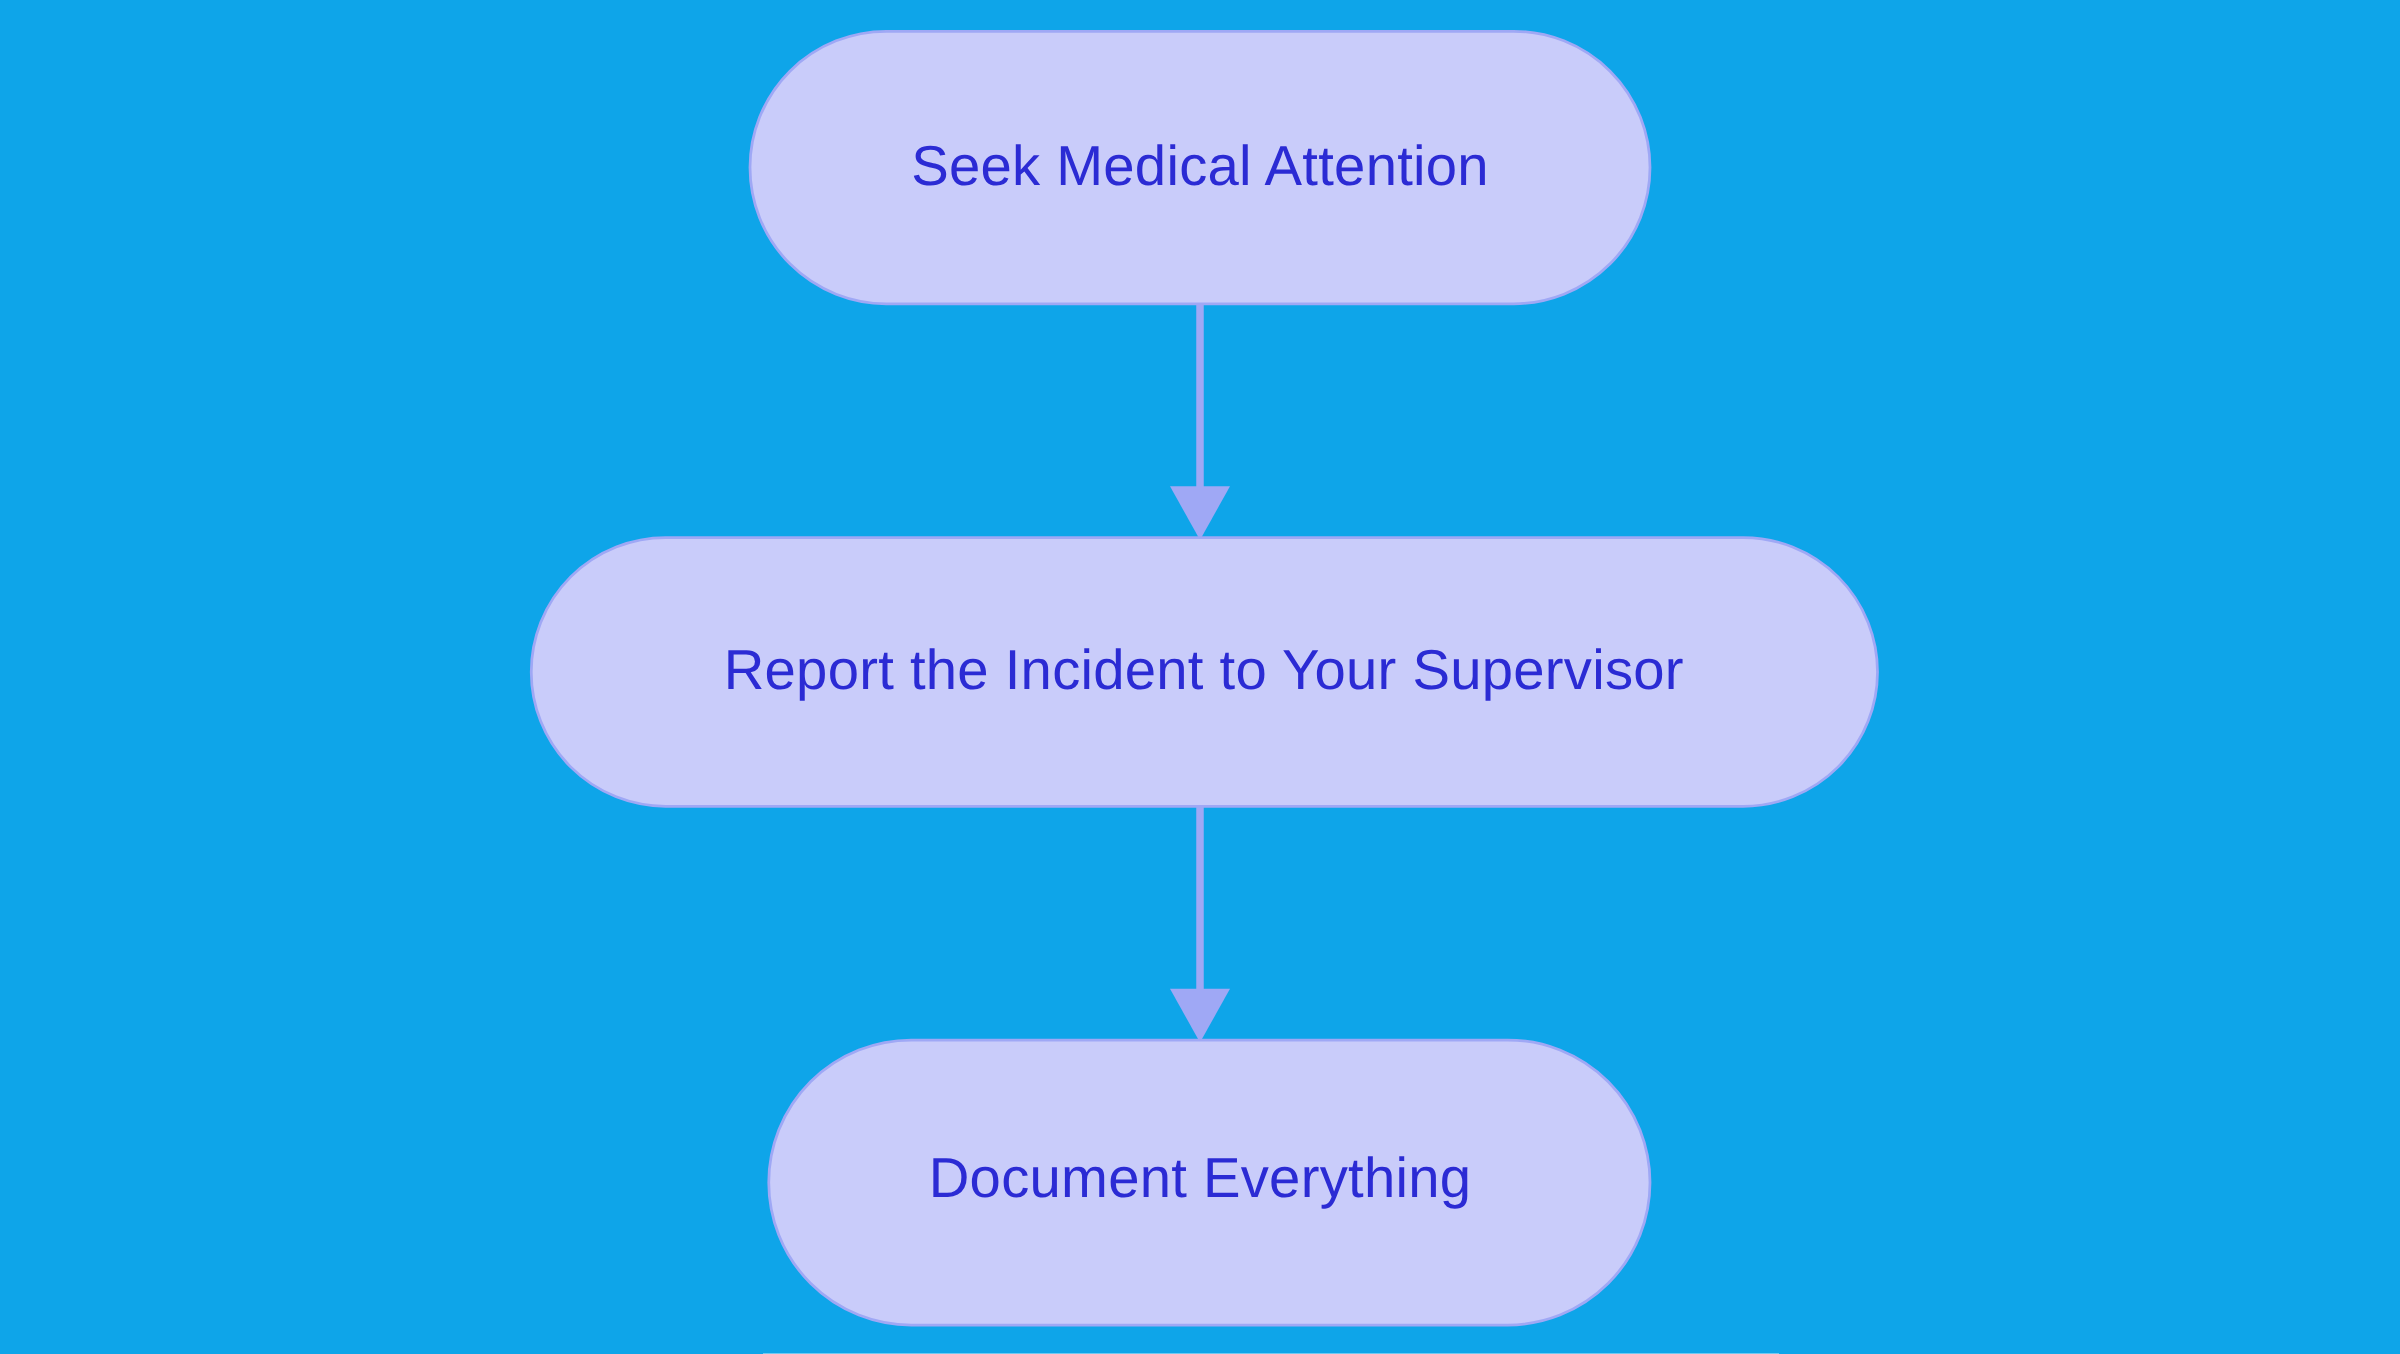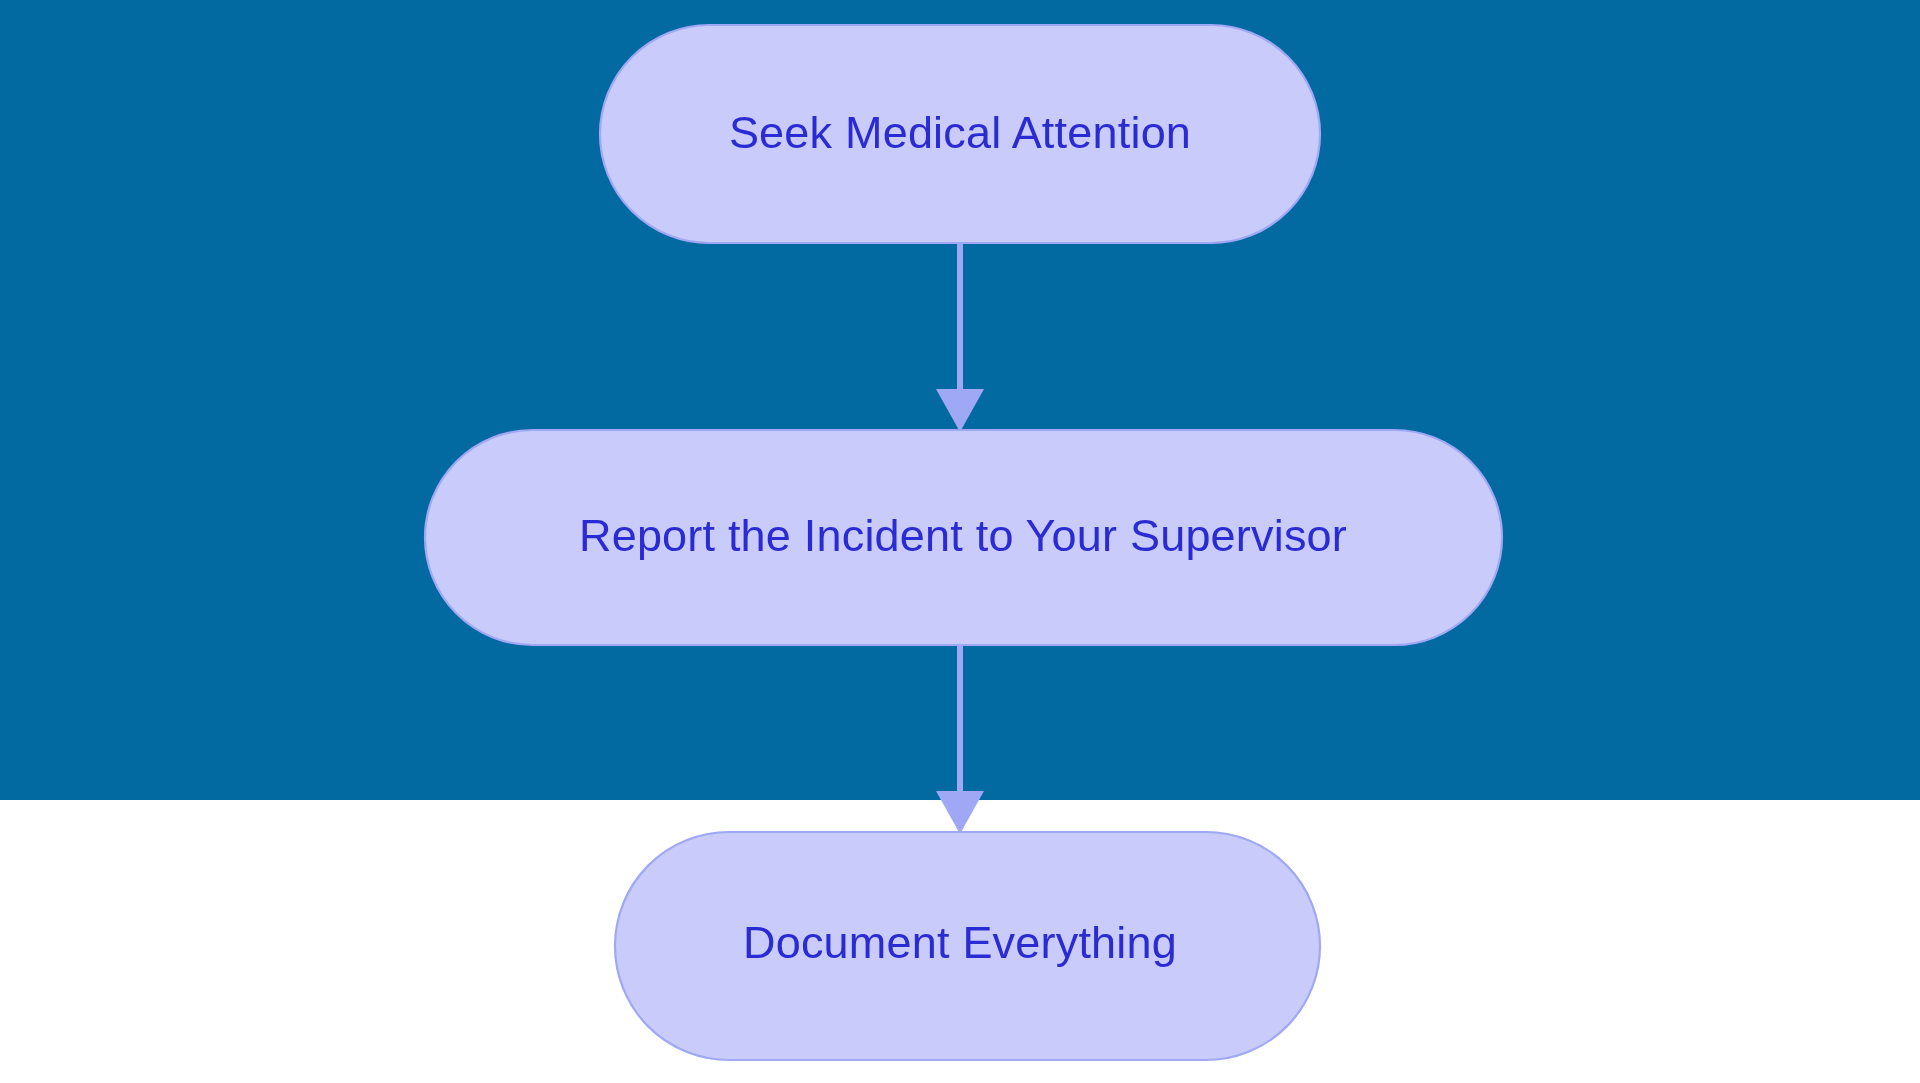--- a/index.html
+++ b/index.html
@@ -9,22 +9,22 @@
   }
   body {
     width: 1920px;
     height: 1083px;
     overflow: hidden;
     font-family: "Liberation Sans", sans-serif;
   }
   #flowchart-root {
     position: relative;
     width: 1920px;
-    height: 800px;
-    background: #0369a1;
+    height: 1083px;
+    background: #0ea5e9;
   }
   .flow-svg {
     position: absolute;
     top: 0;
     left: 0;
     width: 1920px;
     height: 1083px;
     display: block;
   }
   .node-shape {

